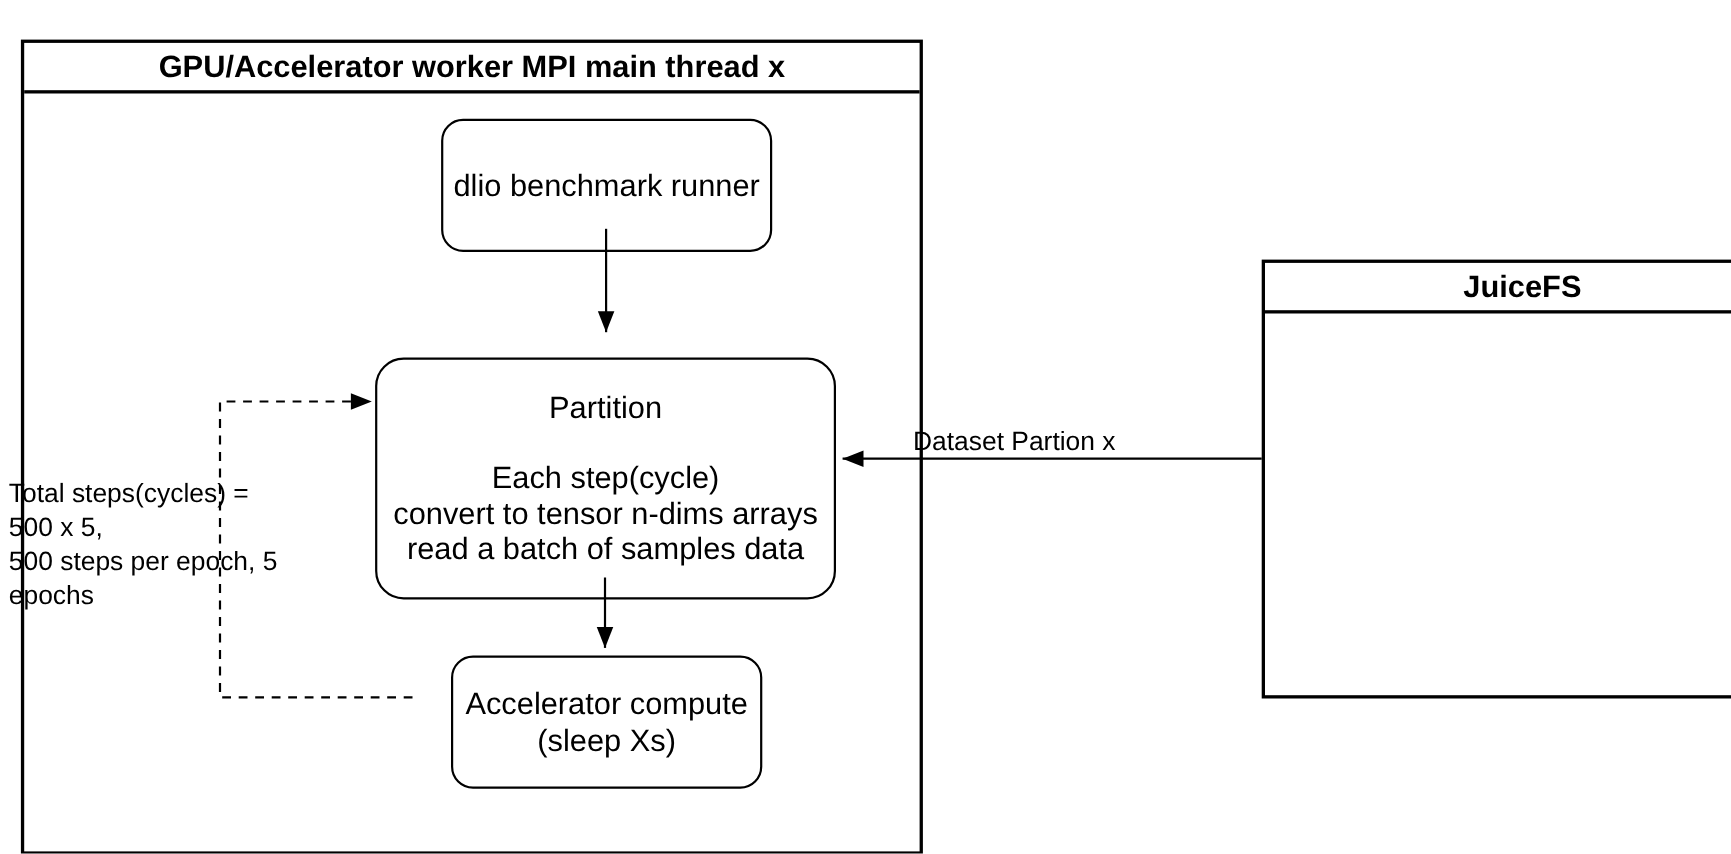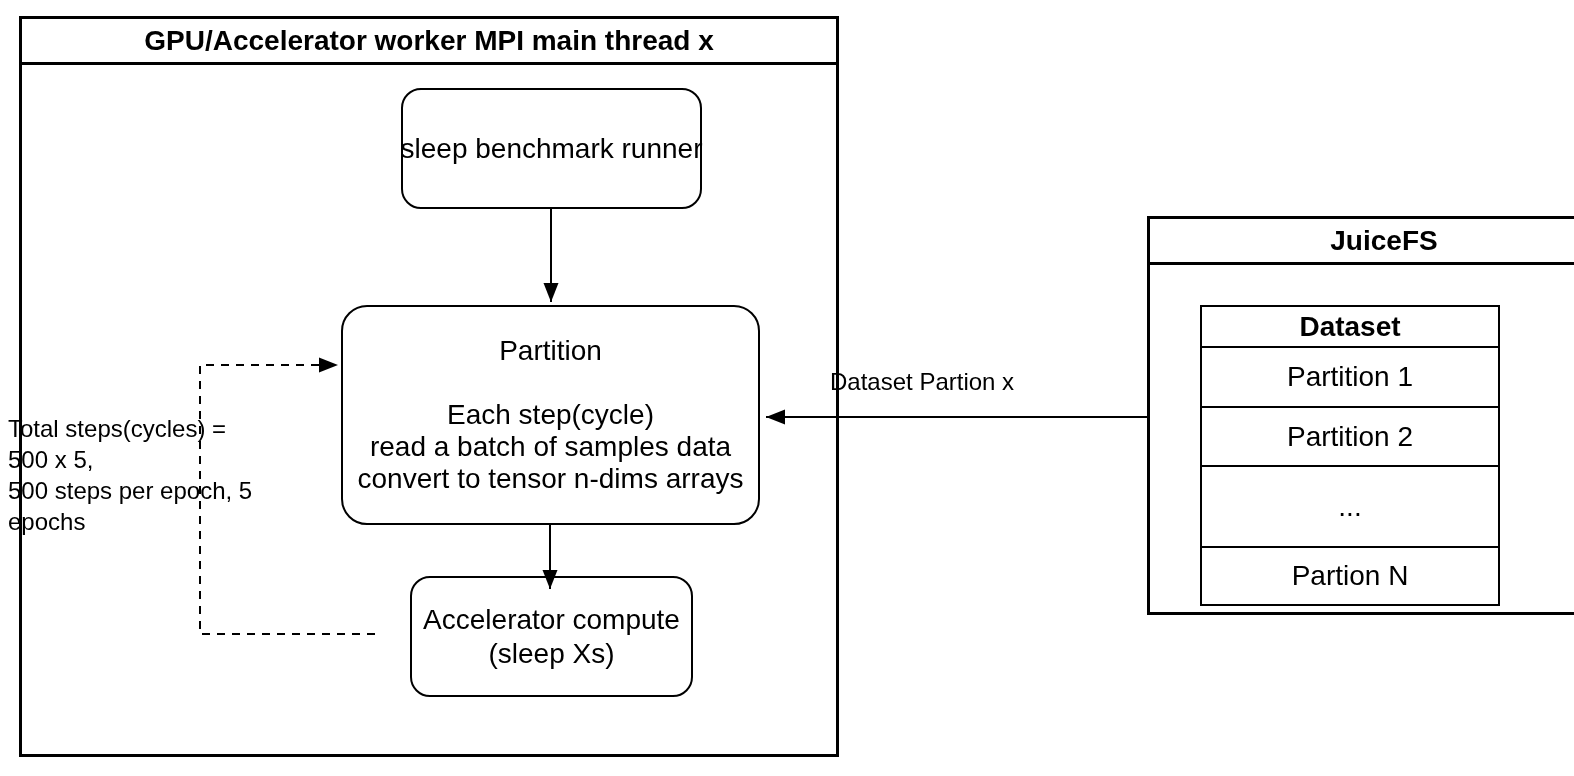--- a/index.html
+++ b/index.html
@@ -1,21 +1,21 @@
 <!DOCTYPE html>
 <html><head>
 <meta charset="utf-8">
 <style>
   html,body{margin:0;padding:0;}
   body{
     width:1574px;height:776px;position:relative;background:#ffffff;
     font-family:"Liberation Sans","DejaVu Sans",sans-serif;color:#000;
     overflow:hidden;
   }
-  .abs{position:absolute;box-sizing:border-box;}
+  .abs{position:absolute;box-sizing:border-box;margin-top:20px;}
   #connectors{position:absolute;left:0;top:0;z-index:1;}
   .layer{z-index:2;}
   
   .container{border:3px solid #000;background:transparent;}
   .band{
     box-sizing:border-box;border-bottom:3px solid #000;
     display:flex;align-items:center;justify-content:center;
     font-weight:bold;font-size:28px;white-space:nowrap;
   }
   
@@ -52,29 +52,29 @@
   <path d="M 375 634 L 200 634 L 200 365 L 338 365" fill="none" stroke="#000" stroke-width="2" stroke-dasharray="8 7" marker-end="url(#ah)"></path>
 </svg>
 
 <div class="abs layer container" style="left:19px;top:16px;width:820px;height:741px;">
   <div class="band" style="height:46px;">
     <span>GPU/Accelerator worker MPI main thread x</span>
   </div>
 </div>
 
 <div class="abs layer node" style="left:401px;top:88px;width:301px;height:121px;border-radius:20px;">
-  <div class="tline">sleep benchmark runner</div>
+  <div class="tline">dlio benchmark runner</div>
 </div>
 
 <div class="abs layer node" style="left:341px;top:305px;width:419px;height:220px;border-radius:26px;">
   <div class="tline">Partition</div>
   <div class="tline"></div>
   <div class="tline">Each step(cycle)</div>
+  <div class="tline">convert to tensor n-dims arrays</div>
   <div class="tline">read a batch of samples data</div>
-  <div class="tline">convert to tensor n-dims arrays</div>
 </div>
 
 <div class="abs layer node" style="left:410px;top:576px;width:283px;height:121px;border-radius:20px;line-height:34px;">
   <div class="tline" style="min-height:34px;">Accelerator compute</div>
   <div class="tline" style="min-height:34px;">(sleep Xs)</div>
 </div>
 
 <div class="abs layer freetext" style="left:8px;top:413px;width:330px;">
   <div class="tline">Total steps(cycles) =</div>
   <div class="tline">500 x 5,</div>
@@ -84,20 +84,13 @@
 
 <div class="abs layer freetext" style="left:830px;top:366px;width:300px;">
   <div class="tline">Dataset Partion x</div>
 </div>
 
 <div class="abs layer container" style="left:1147px;top:216px;width:474px;height:399px;">
   <div class="band" style="height:46px;">
     <span>JuiceFS</span>
   </div>
 
-  <div class="abs ds-table" style="left:50px;top:86px;width:300px;height:301px;">
-    <div class="ds-row ds-header" style="height:39px;">Dataset</div>
-    <div class="ds-row" style="height:60px;">Partition 1</div>
-    <div class="ds-row" style="height:59px;">Partition 2</div>
-    <div class="ds-row" style="height:81px;">...</div>
-    <div class="ds-row" style="height:58px;">Partion N</div>
-  </div>
 </div>
 
 </body></html>

